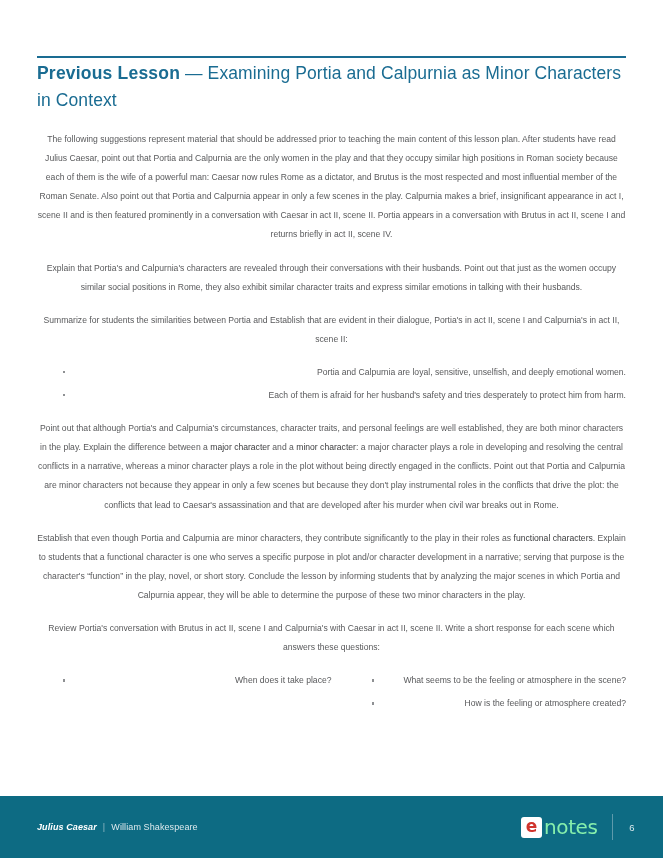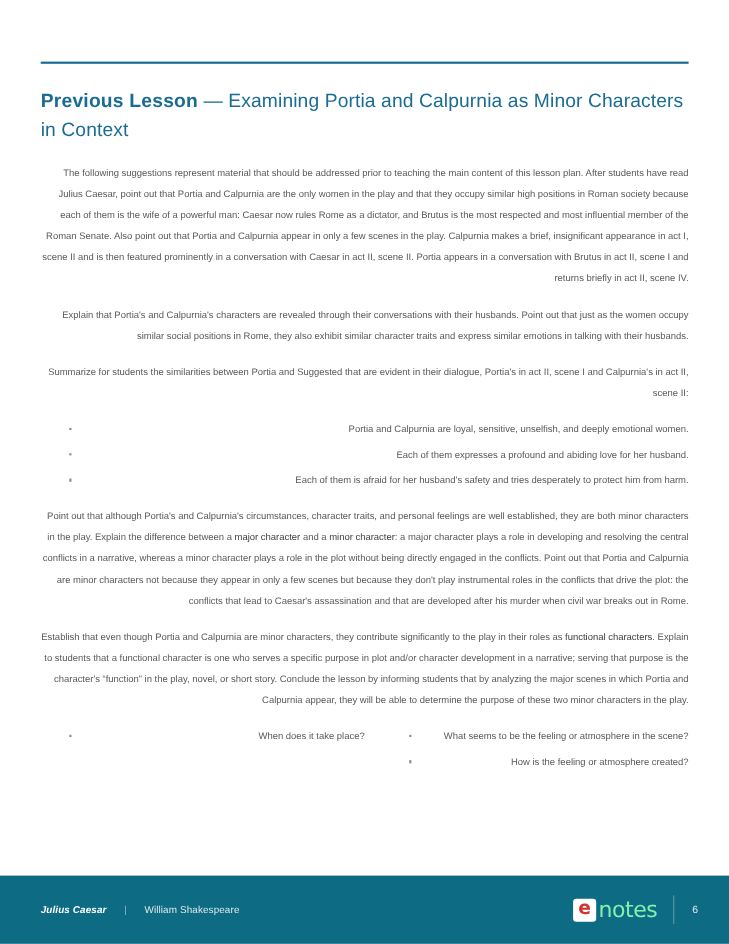--- a/index.html
+++ b/index.html
@@ -26,21 +26,21 @@
     left: 37px;
     top: 56px;
     width: 589px;
     height: 2px;
     background: #1a6c92;
   }
 
   .content {
     position: absolute;
     left: 37px;
-    top: 78px;
+    top: 60px;
     width: 589px;
   }
 
   h1.lesson-title {
     margin: 0 0 16px 0;
     font-size: 17.5px;
     line-height: 27px;
     color: #1a6c92;
     font-weight: normal;
     letter-spacing: 0.1px;
@@ -52,21 +52,21 @@
   h1.lesson-title .dash {
     font-weight: normal;
     color: #1a6c92;
   }
 
   p.body {
     margin: 0 0 14px 0;
     font-size: 8.6px;
     line-height: 19.1px;
     color: #58595b;
-    text-align: right;
+    text-align: center;
   }
   p.body b, span.b {
     color: #3b3c3e;
     font-weight: normal;
   }
 
   ul.bullets {
     list-style: none;
     margin: 0 0 14px 0;
     padding: 0 0 0 26px;
@@ -132,21 +132,21 @@
     display: flex;
     align-items: center;
     justify-content: space-between;
   }
   .footer-left {
     font-size: 9px;
     color: #e6eff2;
     letter-spacing: 0.1px;
     display: flex;
     align-items: center;
-    gap: 16px;
+    gap: 6px;
   }
   .footer-left .work {
     font-weight: bold;
     font-style: italic;
     color: #ffffff;
   }
   .footer-left .sep {
     color: #93b9c4;
     font-weight: normal;
   }
@@ -211,33 +211,33 @@
     <h1 class="lesson-title">
       <span class="strong">Previous Lesson</span>
       <span class="dash">—</span>
       <span>Examining Portia and Calpurnia as Minor Characters in Context</span>
     </h1>
 
     <p class="body">The following suggestions represent material that should be addressed prior to teaching the main content of this lesson plan. After students have read Julius Caesar, point out that Portia and Calpurnia are the only women in the play and that they occupy similar high positions in Roman society because each of them is the wife of a powerful man: Caesar now rules Rome as a dictator, and Brutus is the most respected and most influential member of the Roman Senate. Also point out that Portia and Calpurnia appear in only a few scenes in the play. Calpurnia makes a brief, insignificant appearance in act I, scene II and is then featured prominently in a conversation with Caesar in act II, scene II. Portia appears in a conversation with Brutus in act II, scene I and returns briefly in act II, scene IV.</p>
 
     <p class="body">Explain that Portia's and Calpurnia's characters are revealed through their conversations with their husbands. Point out that just as the women occupy similar social positions in Rome, they also exhibit similar character traits and express similar emotions in talking with their husbands.</p>
 
-    <p class="body">Summarize for students the similarities between Portia and Suggested that are evident in their dialogue, Portia's in act II, scene I and Calpurnia's in act II, scene II:</p>
+    <p class="body">Summarize for students the similarities between Portia and Establish that are evident in their dialogue, Portia's in act II, scene I and Calpurnia's in act II, scene II:</p>
 
     <ul class="bullets">
       <li>Portia and Calpurnia are loyal, sensitive, unselfish, and deeply emotional women.</li>
-      <li>Each of them expresses a profound and abiding love for her husband.</li>
       <li>Each of them is afraid for her husband's safety and tries desperately to protect him from harm.</li>
     </ul>
 
     <p class="body"><span>Point out that although Portia's and Calpurnia's circumstances, character traits, and personal feelings are well established, they are both minor characters in the play. Explain the difference between a </span><span class="b">major character</span><span> and a </span><span class="b">minor character</span><span>: a major character plays a role in developing and resolving the central conflicts in a narrative, whereas a minor character plays a role in the plot without being directly engaged in the conflicts. Point out that Portia and Calpurnia are minor characters not because they appear in only a few scenes but because they don't play instrumental roles in the conflicts that drive the plot: the conflicts that lead to Caesar's assassination and that are developed after his murder when civil war breaks out in Rome.</span></p>
 
     <p class="body"><span>Establish that even though Portia and Calpurnia are minor characters, they contribute significantly to the play in their roles as </span><span class="b">functional characters</span><span>. Explain to students that a functional character is one who serves a specific purpose in plot and/or character development in a narrative; serving that purpose is the character's “function” in the play, novel, or short story. Conclude the lesson by informing students that by analyzing the major scenes in which Portia and Calpurnia appear, they will be able to determine the purpose of these two minor characters in the play.</span></p>
 
 
+    <p class="body">Review Portia's conversation with Brutus in act II, scene I and Calpurnia's with Caesar in act II, scene II. Write a short response for each scene which answers these questions:</p>
 
     <div class="two-col">
       <div class="col left">
         <ul class="bullets">
           <li>When does it take place?</li>
         </ul>
       </div>
       <div class="col right">
         <ul class="bullets">
           <li>What seems to be the feeling or atmosphere in the scene?</li>

